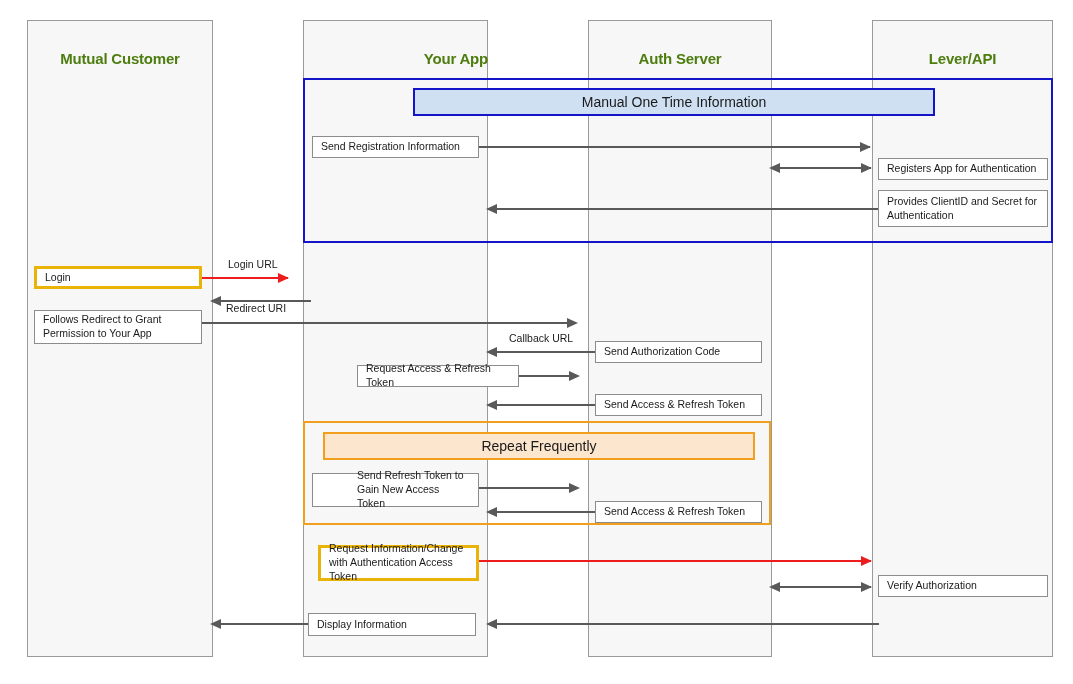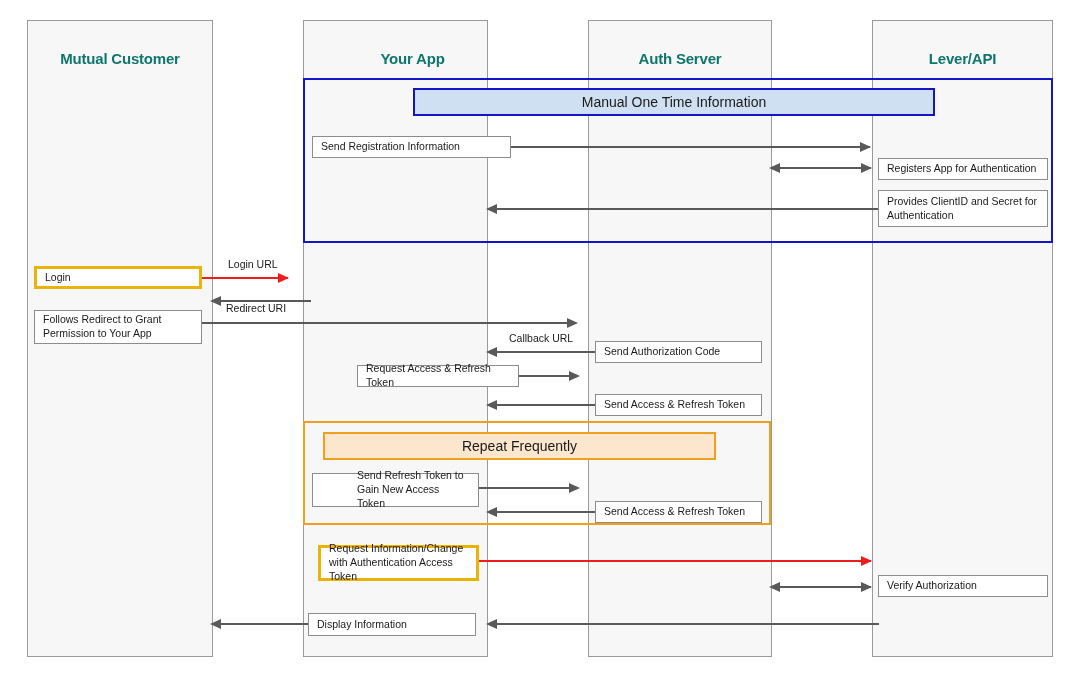--- a/index.html
+++ b/index.html
@@ -27,21 +27,21 @@
     border: 1px solid #9a9a9a;
     box-sizing: border-box;
   }
   .lane-title {
     position: absolute;
     left: 0;
     right: 0;
     text-align: center;
     font-weight: bold;
     font-size: 15px;
-    color: #0f766e;
+    color: #4d7c0f;
     letter-spacing: -0.2px;
   }
 
   
   .group-frame {
     position: absolute;
     box-sizing: border-box;
     background: transparent;
   }
   .group-frame.blue { border: 2px solid #1414c8; }
@@ -116,35 +116,35 @@
 </style>
 </head>
 <body>
 
 <div id="canvas">
 
   <div class="lane" style="left:27px; top:20px; width:186px; height:637px;"></div>
   <div class="lane-title" style="left:27px; top:50px; width:186px;">Mutual Customer</div>
 
   <div class="lane" style="left:303px; top:20px; width:185px; height:637px;"></div>
-  <div class="lane-title" style="left:320px; top:50px; width:185px;">Your App</div>
+  <div class="lane-title" style="left:303px; top:50px; width:185px;text-align:right;">Your App</div>
 
   <div class="lane" style="left:588px; top:20px; width:184px; height:637px;"></div>
   <div class="lane-title" style="left:588px; top:50px; width:184px;">Auth Server</div>
 
   <div class="lane" style="left:872px; top:20px; width:181px; height:637px;"></div>
   <div class="lane-title" style="left:872px; top:50px; width:181px;">Lever/API</div>
 
   <div class="group-frame blue" style="left:303px; top:78px; width:750px; height:165px;"></div>
 
   <div class="group-label blue" style="left:413px; top:88px; width:522px; height:28px;">Manual One Time Information</div>
 
   <div class="arrow-line" style="left:478px; top:146px; width:392px;"></div>
   <div class="arrow-head right" style="left:860px; top:142px;"></div>
-  <div class="msgbox" style="left:312px; top:136px; width:199px; height:22px;">Send Registration Information</div>
+  <div class="msgbox" style="left:312px; top:136px; width:167px; height:22px;">Send Registration Information</div>
 
   <div class="arrow-line" style="left:772px; top:167px; width:99px;"></div>
   <div class="arrow-head right" style="left:861px; top:163px;"></div>
   <div class="arrow-head left" style="left:769px; top:163px;"></div>
   <div class="msgbox" style="left:878px; top:158px; width:170px; height:22px;">Registers App for Authentication</div>
 
   <div class="arrow-line" style="left:489px; top:208px; width:390px;"></div>
   <div class="arrow-head left" style="left:486px; top:204px;"></div>
   <div class="msgbox" style="left:878px; top:190px; width:170px; height:37px;">Provides ClientID and Secret for Authentication</div>
 
@@ -169,21 +169,21 @@
   <div class="arrow-line" style="left:479px; top:375px; width:98px;"></div>
   <div class="arrow-head right" style="left:569px; top:371px;"></div>
   <div class="msgbox" style="left:317px; top:365px; width:162px; height:22px;margin-left:40px;">Request Access &amp; Refresh Token</div>
 
   <div class="arrow-line" style="left:492px; top:404px; width:103px;"></div>
   <div class="arrow-head left" style="left:486px; top:400px;"></div>
   <div class="msgbox" style="left:595px; top:394px; width:167px; height:22px;">Send Access &amp; Refresh Token</div>
 
   <div class="group-frame orange" style="left:303px; top:421px; width:468px; height:104px;"></div>
 
-  <div class="group-label orange" style="left:323px; top:432px; width:393px; height:28px;">Repeat Frequently</div>
+  <div class="group-label orange" style="left:323px; top:432px; width:432px; height:28px;">Repeat Frequently</div>
 
   <div class="arrow-line" style="left:479px; top:487px; width:98px;"></div>
   <div class="arrow-head right" style="left:569px; top:483px;"></div>
   <div class="msgbox" style="left:312px; top:473px; width:167px; height:34px;padding-left:44px;">Send Refresh Token to Gain New Access Token</div>
 
   <div class="arrow-line" style="left:492px; top:511px; width:103px;"></div>
   <div class="arrow-head left" style="left:486px; top:507px;"></div>
   <div class="msgbox" style="left:595px; top:501px; width:167px; height:22px;">Send Access &amp; Refresh Token</div>
 
   <div class="arrow-line red" style="left:479px; top:560px; width:392px;"></div>

